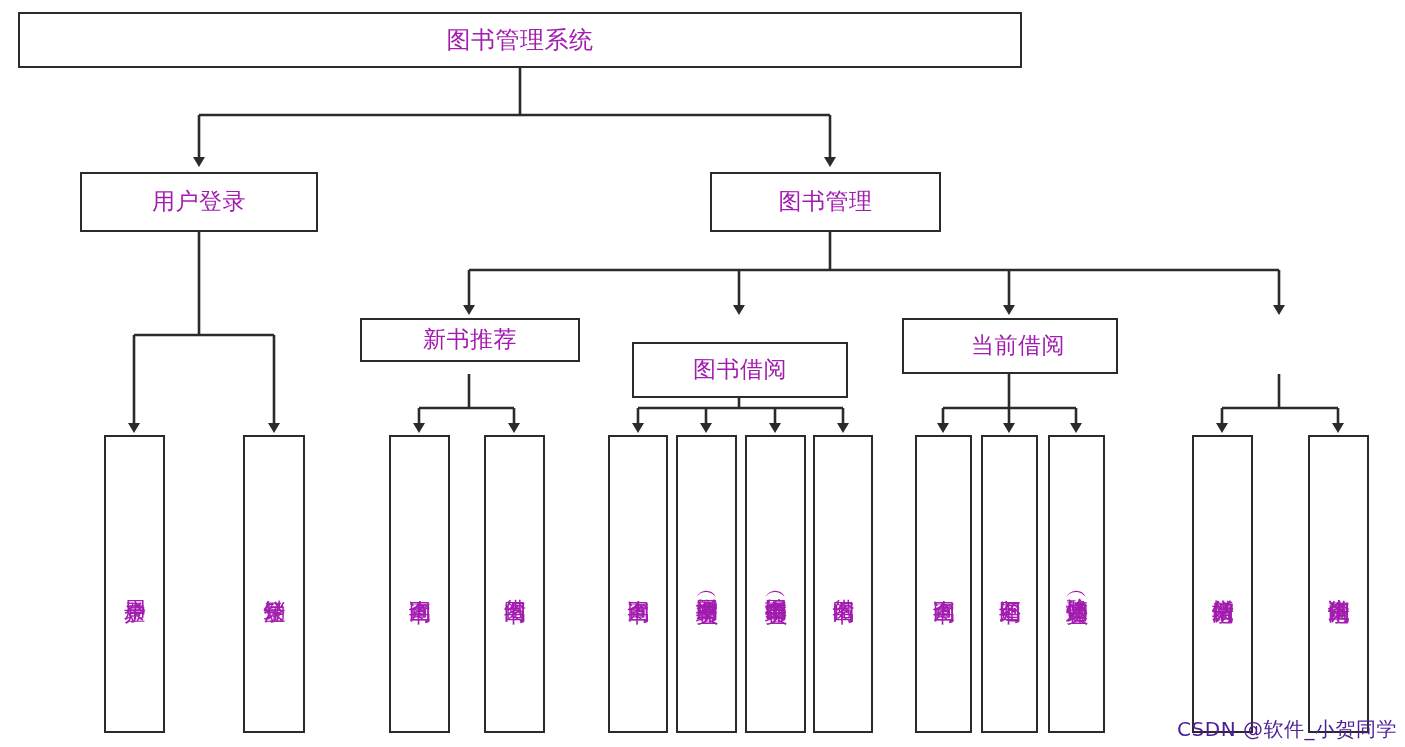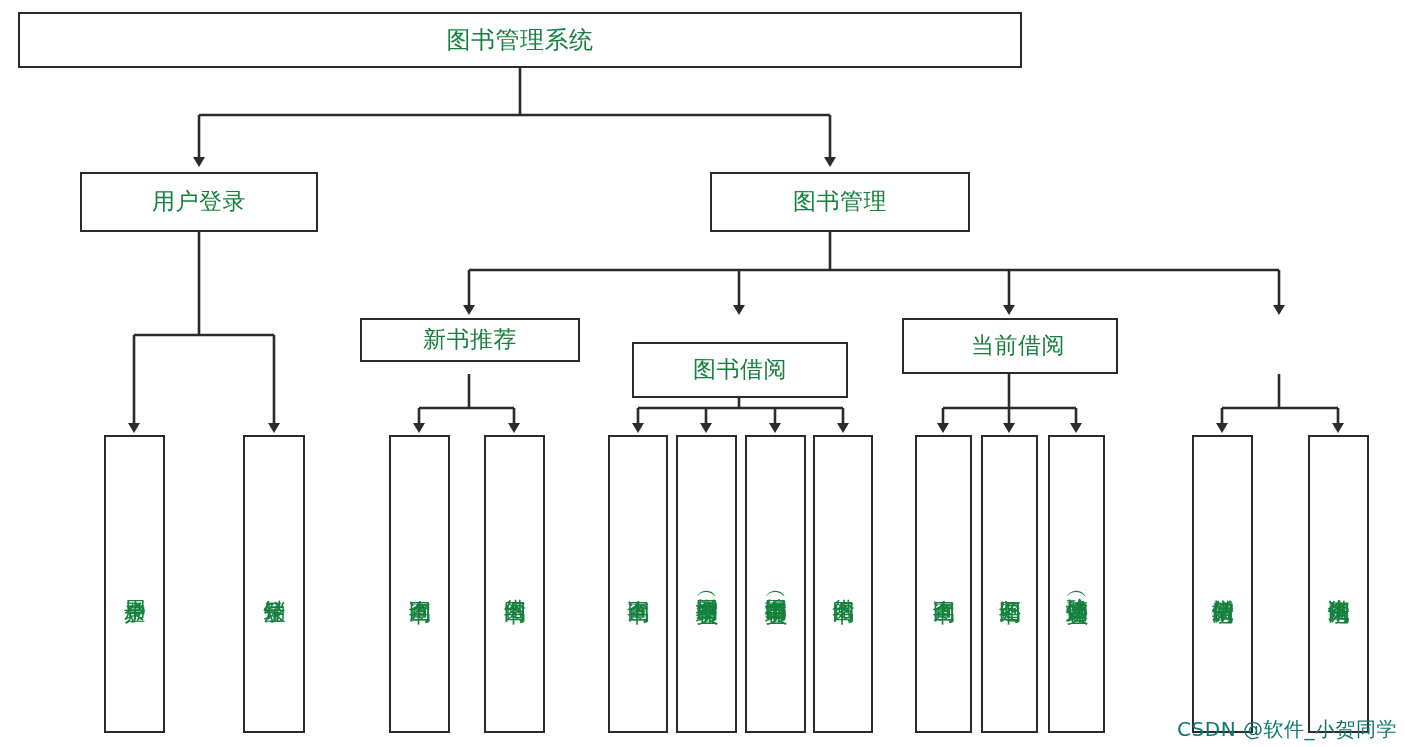--- a/index.html
+++ b/index.html
@@ -25,21 +25,21 @@
     height: 747px;
   }
   .node {
     position: absolute;
     box-sizing: border-box;
     border: 2px solid #2b2b2b;
     background: #ffffff;
     display: flex;
     align-items: center;
     justify-content: center;
-    color: #15803d;
+    color: #a21caf;
   }
   .node-label {
     display: block;
     text-align: center;
     line-height: 1.18;
     white-space: nowrap;
   }
   .node.horizontal .node-label {
     font-size: 23px;
     letter-spacing: 0.5px;
@@ -60,21 +60,21 @@
     line-height: 1.22;
     letter-spacing: 1px;
     white-space: normal;
     max-height: 100%;
   }
   #watermark {
     position: absolute;
     right: 8px;
     bottom: 4px;
     font-size: 20px;
-    color: #0f766e;
+    color: #4c1d95;
     letter-spacing: 0.5px;
     white-space: nowrap;
     pointer-events: none;
   }
 </style>
 </head>
 <body>
 
 <div id="canvas">
 
@@ -130,21 +130,21 @@
     </g>
   </svg>
 
   <div class="node root horizontal" style="left:18px; top:12px; width:1004px; height:56px;">
     <span class="node-label">图书管理系统</span>
   </div>
 
   <div class="node horizontal" style="left:80px; top:172px; width:238px; height:60px;">
     <span class="node-label">用户登录</span>
   </div>
-  <div class="node horizontal" style="left:710px; top:172px; width:260px; height:60px;">
+  <div class="node horizontal" style="left:710px; top:172px; width:231px; height:60px;">
     <span class="node-label">图书管理</span>
   </div>
 
   <div class="node horizontal" style="left:360px; top:318px; width:220px; height:44px;">
     <span class="node-label">新书推荐</span>
   </div>
   <div class="node horizontal" style="left:632px; top:318px; width:216px; height:56px;margin-top:24px;">
     <span class="node-label">图书借阅</span>
   </div>
   <div class="node horizontal" style="left:902px; top:318px; width:216px; height:56px;padding-left:16px;">

